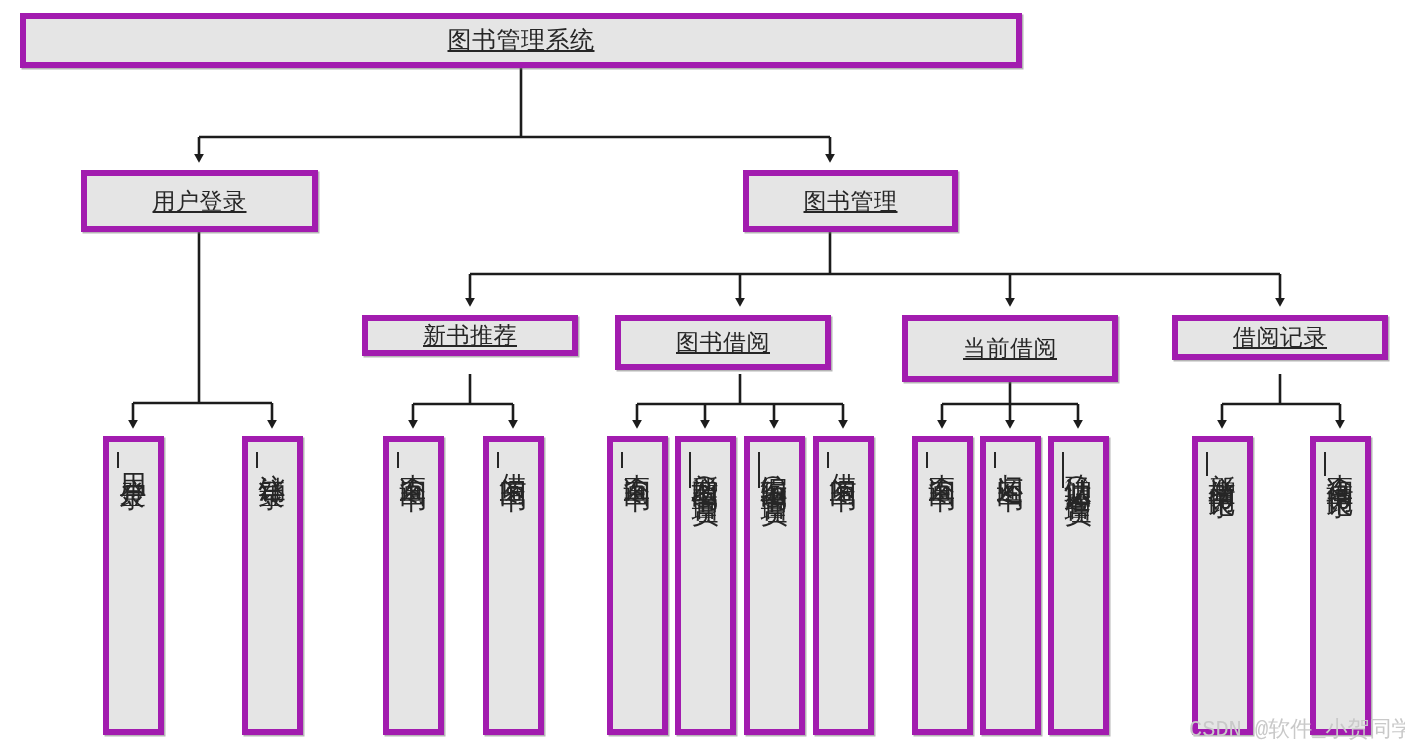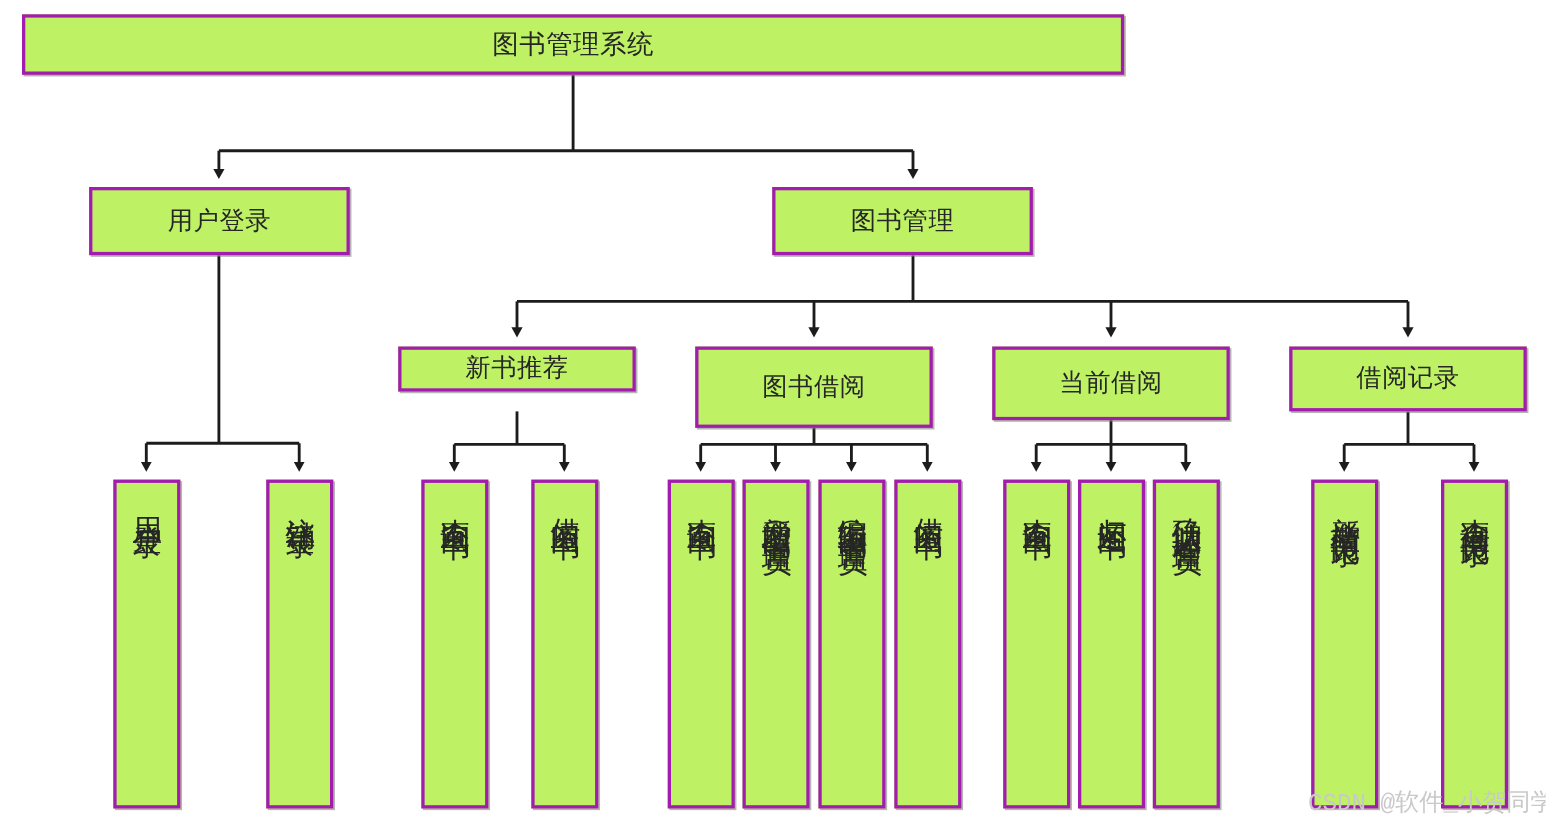--- a/index.html
+++ b/index.html
@@ -9,26 +9,27 @@
     font-family:"DejaVu Sans","Liberation Sans",sans-serif;
     overflow:hidden;
     position:relative;
   }
   #canvas{position:absolute;left:0;top:0;width:1405px;height:747px;}
   svg.edges{position:absolute;left:0;top:0;width:1405px;height:747px;pointer-events:none;}
 
   .node{
     position:absolute;
     box-sizing:border-box;
-    background:#bef264;
-    border:3px solid #a21caf;
+    background:#e5e5e5;
+    border:6px solid #a21caf;
     box-shadow:1.5px 1.5px 0 0 rgba(120,120,120,.55);
     display:flex;align-items:center;justify-content:center;
     color:#262626;
     z-index:2;
+    text-decoration:underline;
   }
   .node .lbl{
     line-height:1.06;
     letter-spacing:.5px;
     white-space:nowrap;
     text-align:center;
   }
   
   .node.h .lbl{font-size:23px;}
   .node.root .lbl{font-size:24px;}
@@ -108,34 +109,34 @@
     </g>
   </svg>
 
   <div class="node root h" style="left:20px;top:13px;width:1002px;height:55px;">
     <span class="lbl">图书管理系统</span>
   </div>
 
   <div class="node h" style="left:81px;top:170px;width:237px;height:62px;">
     <span class="lbl">用户登录</span>
   </div>
-  <div class="node h" style="left:702px;top:170px;width:237px;height:62px;">
+  <div class="node h" style="left:743px;top:170px;width:215px;height:62px;">
     <span class="lbl">图书管理</span>
   </div>
 
   <div class="node h" style="left:362px;top:315px;width:216px;height:41px;">
     <span class="lbl">新书推荐</span>
   </div>
-  <div class="node h" style="left:632px;top:315px;width:216px;height:74px;">
+  <div class="node h" style="left:615px;top:315px;width:216px;height:55px;">
     <span class="lbl">图书借阅</span>
   </div>
   <div class="node h" style="left:902px;top:315px;width:216px;height:67px;">
     <span class="lbl">当前借阅</span>
   </div>
-  <div class="node h" style="left:1172px;top:315px;width:216px;height:59px;">
+  <div class="node h" style="left:1172px;top:315px;width:216px;height:45px;">
     <span class="lbl">借阅记录</span>
   </div>
 
   <div class="node v" style="left:103px;top:436px;width:61px;height:299px;">
     <span class="lbl">用户登录</span>
   </div>
   <div class="node v" style="left:242px;top:436px;width:61px;height:299px;">
     <span class="lbl">注销登录</span>
   </div>
 

